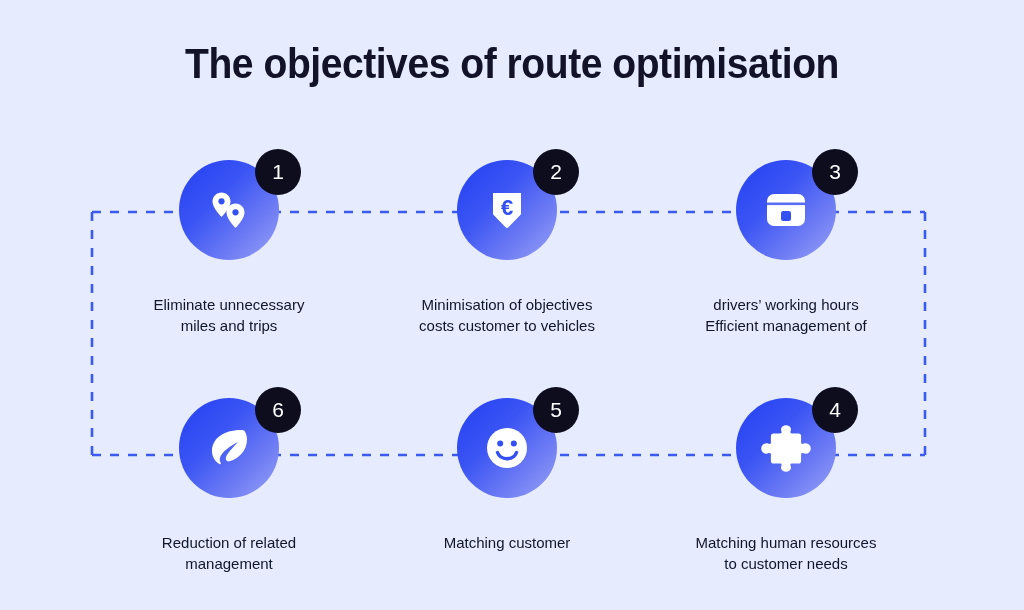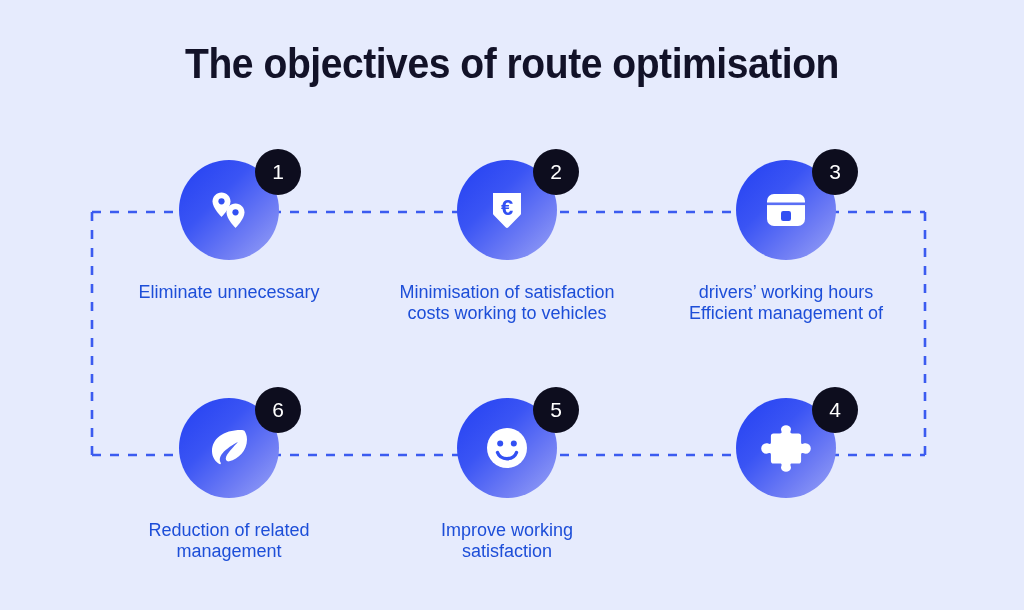--- a/index.html
+++ b/index.html
@@ -90,24 +90,24 @@
     font-size: 21px;
     font-weight: normal;
     display: flex;
     align-items: center;
     justify-content: center;
     font-family: "Liberation Sans", sans-serif;
     z-index: 5;
   }
 
   .caption {
-    margin-top: 22px;
-    font-size: 18px;
+    margin-top: 34px;
+    font-size: 15px;
     line-height: 21px;
-    color: #1d4ed8;
+    color: #0f172a;
     font-family: "Liberation Sans", sans-serif;
   }
 </style>
 </head>
 <body>
 
 <div class="infographic">
 
   <div class="title">The objectives of route optimisation</div>
 
@@ -125,36 +125,37 @@
           <path d="M19.5 9.5c-5 0-9 4-9 9 0 6.6 9 15.5 9 15.5s9-8.9 9-15.5c0-5-4-9-9-9z" fill="#ffffff"></path>
           <circle cx="19.5" cy="18.3" r="3.1" fill="#3250f3"></circle>
           <path d="M33.5 20.5c-5 0-9 4-9 9 0 6.6 9 15.5 9 15.5s9-8.9 9-15.5c0-5-4-9-9-9z" fill="#ffffff"></path>
           <circle cx="33.5" cy="29.3" r="3.1" fill="#3250f3"></circle>
         </svg>
       </div>
       <div class="badge">1</div>
     </div>
     <div class="caption">
       <div>Eliminate unnecessary</div>
+      <div>miles and trips</div>
     </div>
   </div>
 
   <div class="item item-r1 col-2">
     <div class="circle-wrap">
       <div class="circle">
         <svg width="52" height="52" viewBox="0 0 52 52">
           <path d="M12 9 h28 v20.5 a2 2 0 0 1 -0.9 1.7 L27.4 43.2 a2 2 0 0 1 -2.8 0 L12.9 31.2 A2 2 0 0 1 12 29.5 Z" fill="#ffffff"></path>
           <text x="26" y="31" text-anchor="middle" font-family="Liberation Sans, sans-serif" font-size="22" font-weight="bold" fill="#3250f3">€</text>
         </svg>
       </div>
       <div class="badge">2</div>
     </div>
     <div class="caption">
-      <div>Minimisation of satisfaction</div>
-      <div>costs working to vehicles</div>
+      <div>Minimisation of objectives</div>
+      <div>costs customer to vehicles</div>
     </div>
   </div>
 
   <div class="item item-r1 col-3">
     <div class="circle-wrap">
       <div class="circle">
         <svg width="50" height="50" viewBox="0 0 50 50">
           <rect x="6" y="9" width="38" height="32" rx="7" fill="#ffffff"></rect>
           <rect x="6" y="17.5" width="38" height="2.6" fill="#5a6ef4"></rect>
           <rect x="20" y="26" width="10" height="10" rx="2.2" fill="#3250f3"></rect>
@@ -189,29 +190,32 @@
         <svg width="54" height="54" viewBox="0 0 54 54">
           <circle cx="27" cy="27" r="20" fill="#ffffff"></circle>
           <circle cx="20.2" cy="22.5" r="3.0" fill="#3250f3"></circle>
           <circle cx="33.8" cy="22.5" r="3.0" fill="#3250f3"></circle>
           <path d="M17.5 31.5 a10 9 0 0 0 19 0" fill="none" stroke="#3250f3" stroke-width="3.4" stroke-linecap="round"></path>
         </svg>
       </div>
       <div class="badge">5</div>
     </div>
     <div class="caption">
-      <div>Improve working</div>
-      <div>satisfaction</div>
+      <div>Matching customer</div>
     </div>
   </div>
 
   <div class="item item-r2 col-3">
     <div class="circle-wrap">
       <div class="circle">
         <svg width="52" height="52" viewBox="0 0 52 52">
           <path d="M21 7 a5.2 5.2 0 0 1 10 0 c0 1.4-0.6 2.4-0.6 3.3 0 0.7 0.6 1.2 1.5 1.2 h6.6 c1.6 0 2.6 1 2.6 2.6 v6.4 c0 0.9 0.5 1.5 1.2 1.5 0.9 0 1.9-0.7 3.3-0.7 a5.2 5.2 0 0 1 0 10.4 c-1.4 0-2.4-0.7-3.3-0.7-0.7 0-1.2 0.6-1.2 1.5 v6.4 c0 1.6-1 2.6-2.6 2.6 h-6.6 c-0.9 0-1.5 0.5-1.5 1.2 0 0.9 0.6 1.9 0.6 3.3 a5.2 5.2 0 0 1 -10 0 c0-1.4 0.6-2.4 0.6-3.3 0-0.7-0.6-1.2-1.5-1.2 h-6.6 c-1.6 0-2.6-1-2.6-2.6 v-6.4 c0-0.9-0.5-1.5-1.2-1.5-0.9 0-1.9 0.7-3.3 0.7 a5.2 5.2 0 0 1 0-10.4 c1.4 0 2.4 0.7 3.3 0.7 0.7 0 1.2-0.6 1.2-1.5 v-6.4 c0-1.6 1-2.6 2.6-2.6 h6.6 c0.9 0 1.5-0.5 1.5-1.2 0-0.9-0.6-1.9-0.6-3.3 z" fill="#ffffff"></path>
         </svg>
       </div>
       <div class="badge">4</div>
     </div>
+    <div class="caption">
+      <div>Matching human resources</div>
+      <div>to customer needs</div>
+    </div>
   </div>
 
 </div>
 
 </body></html>

